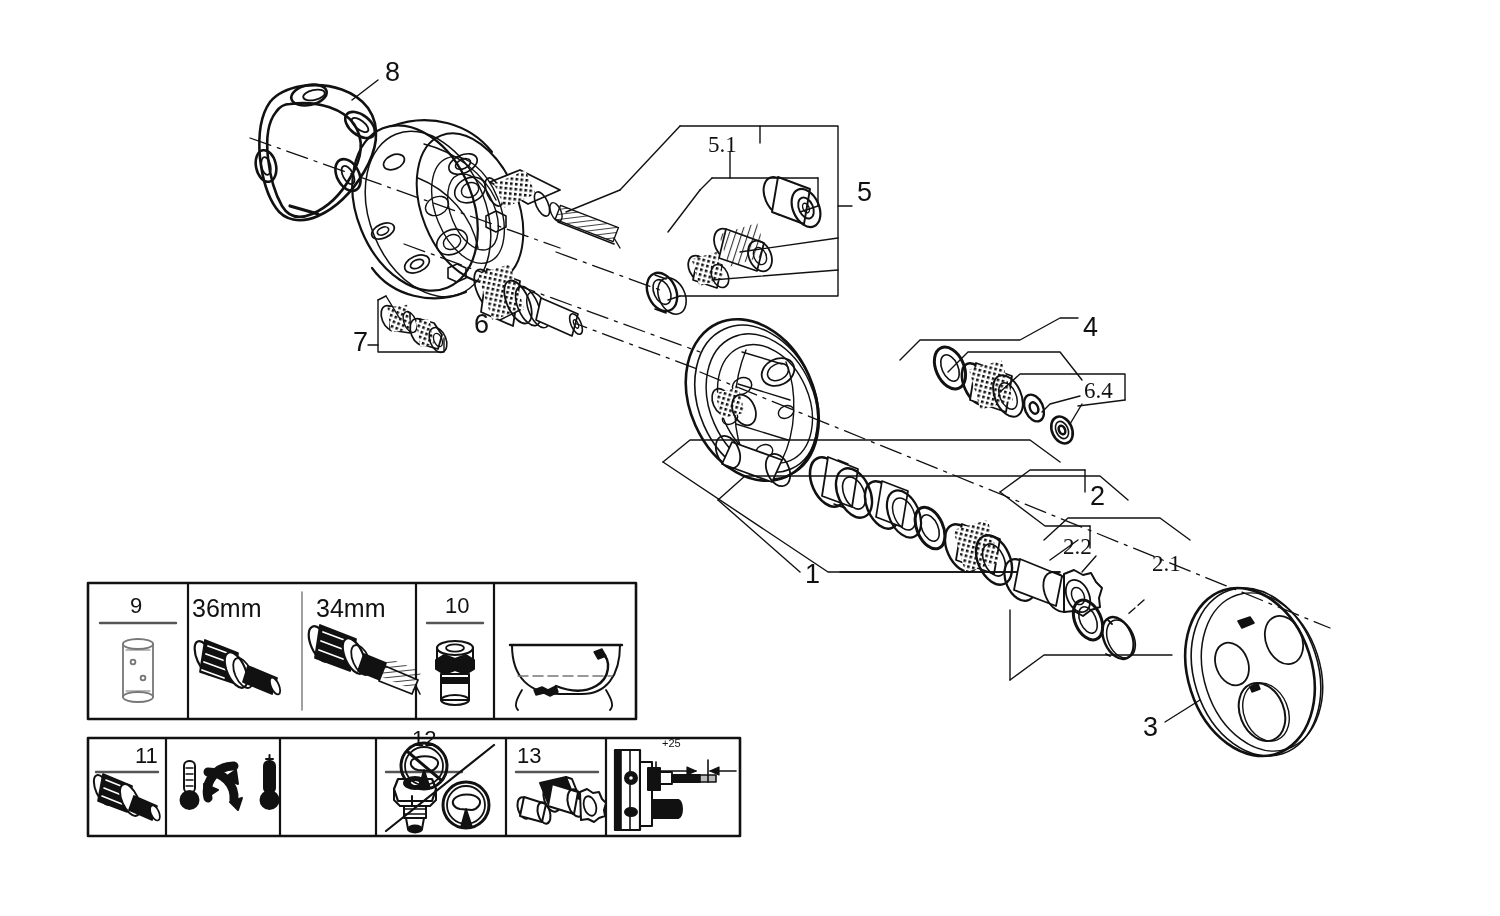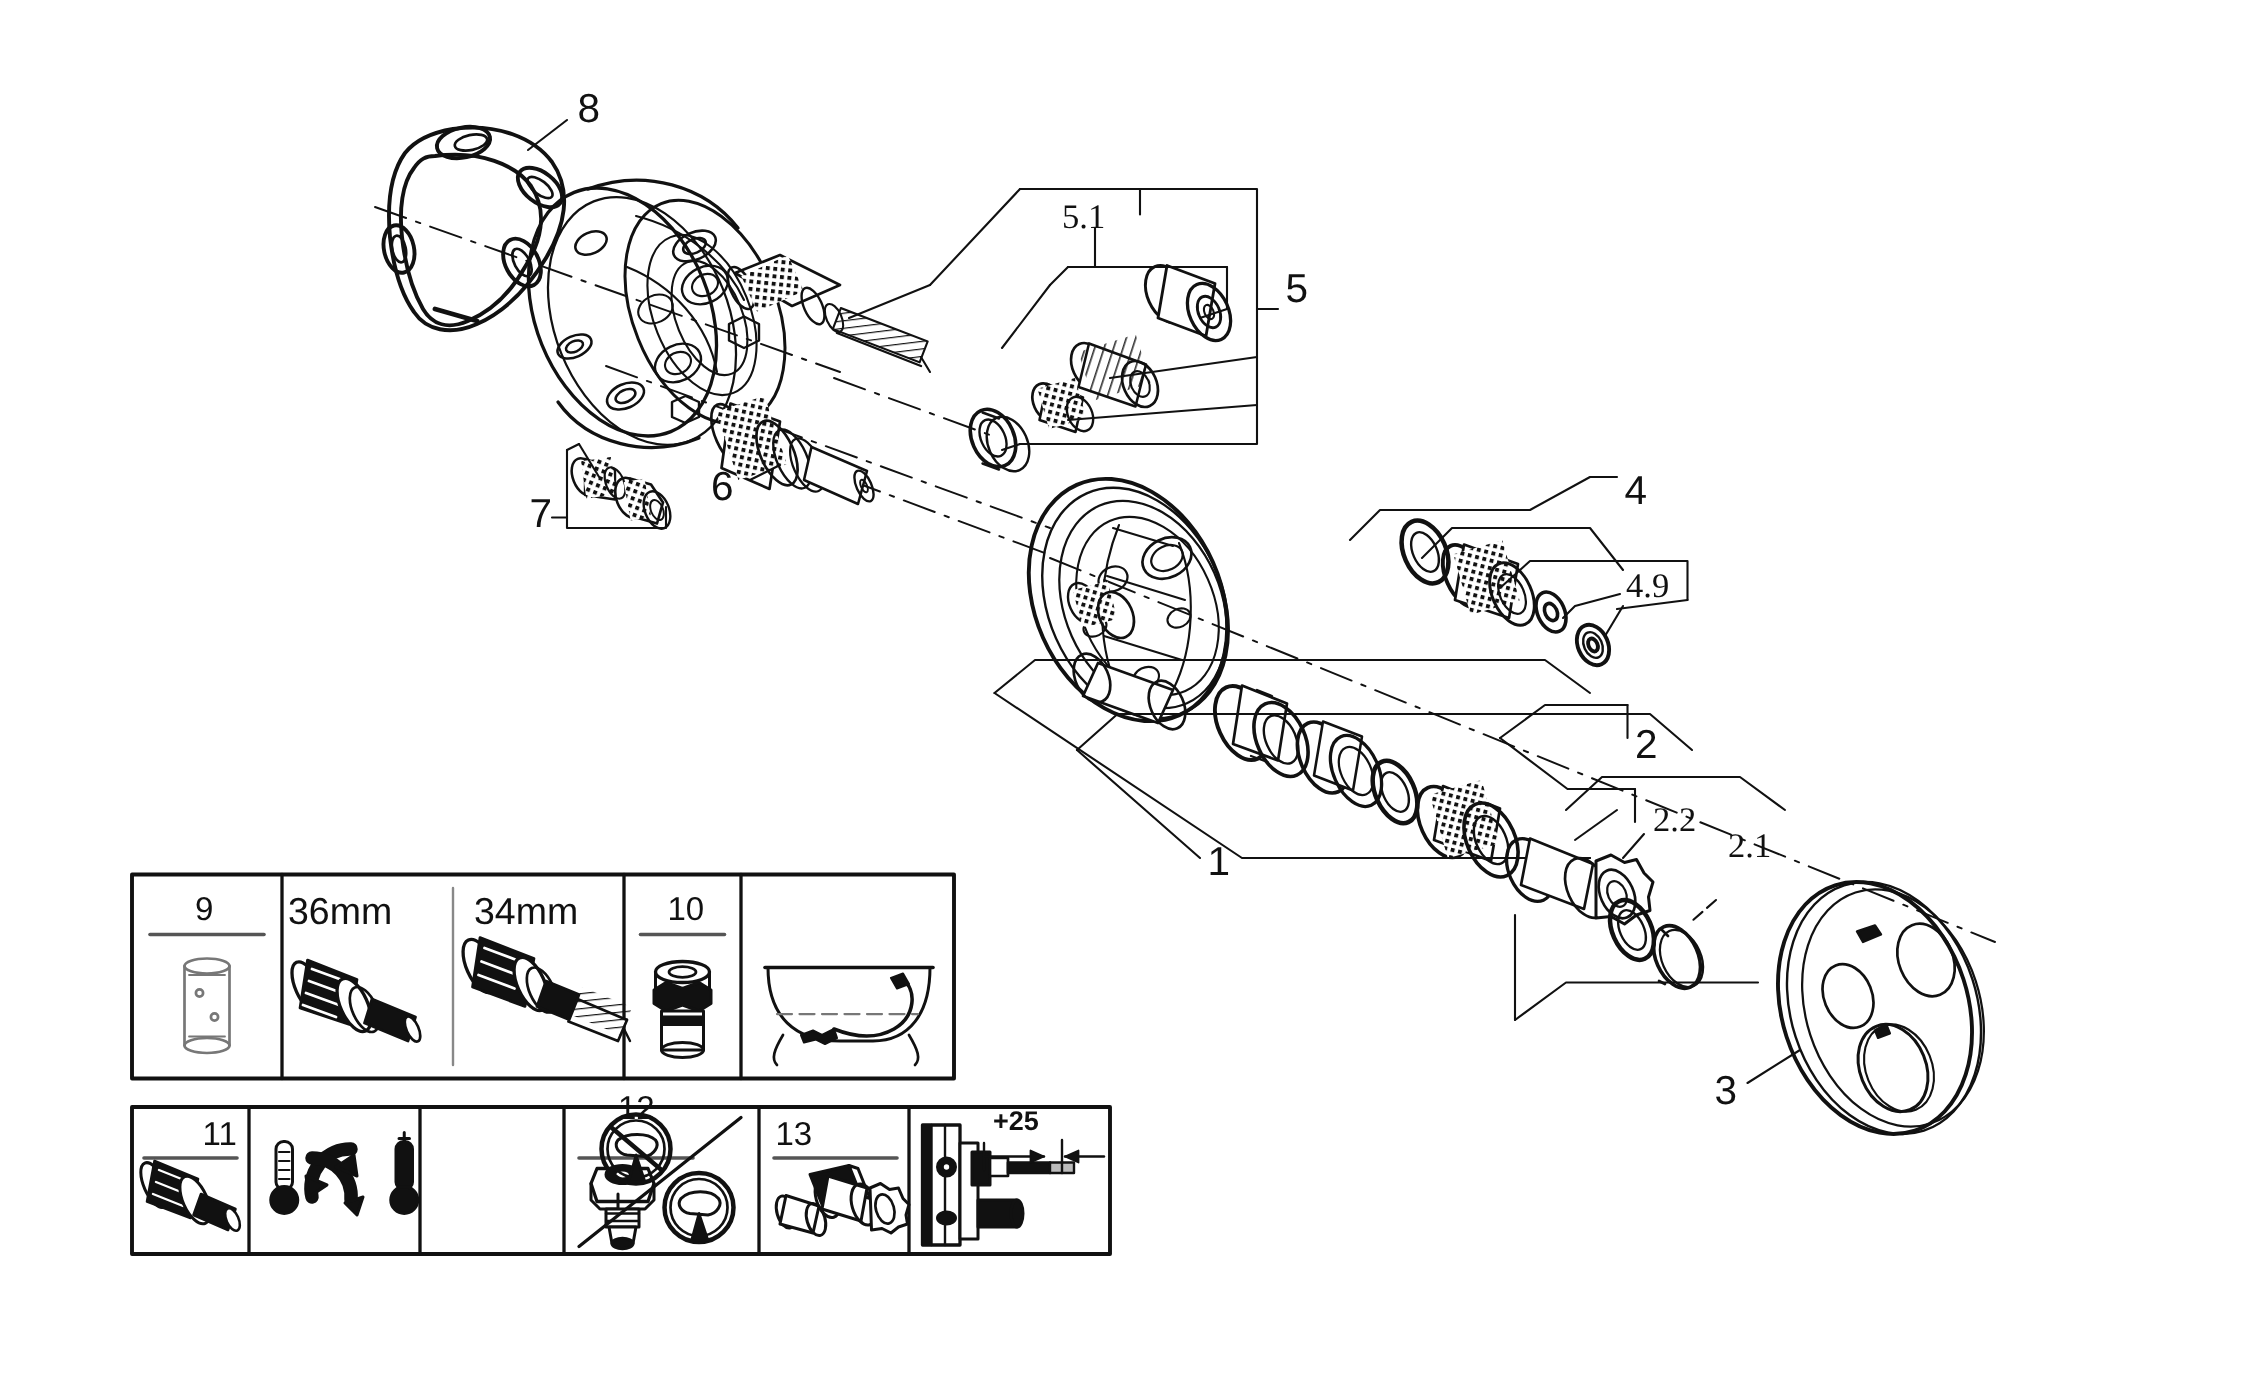--- a/index.html
+++ b/index.html
@@ -29,21 +29,21 @@
     position: absolute;
     font-family: "Liberation Sans", sans-serif;
     color: #111111;
     line-height: 1;
     white-space: nowrap;
     user-select: none;
   }
   .lbl-main   { font-size: 27px; }
   .lbl-sub    { font-size: 23px; font-family: Liberation Serif, serif; }
   .lbl-box    { font-size: 22px; }
-  .lbl-dim    { font-size: 18px; font-weight: bold; }
+  .lbl-dim    { font-size: 11px; font-weight: normal; }
   .lbl-mm     { font-size: 25px; }
 </style>
 </head>
 <body>
 
 <div id="stage">
 
   <svg id="art" viewBox="0 0 1500 916" xmlns="http://www.w3.org/2000/svg">
     <defs>
       <g id="knurl-pattern"></g>
@@ -556,25 +556,25 @@
         <path d="M708,760 L708,782" stroke-width="1.6"></path>
         <path d="M736,771 L710,771" stroke-width="1.6"></path>
         <path d="M710,771 l9,-4 l0,8 z" fill="#111" stroke-width="1.2"></path>
       </g>
 
     </g>
   </svg>
 
   <span class="lbl lbl-main" style="left:805px;  top:561px;">1</span>
   <span class="lbl lbl-main" style="left:1090px; top:483px;">2</span>
-  <span class="lbl lbl-sub" style="left:1102px; top:535px;text-align:center;">2.2</span>
+  <span class="lbl lbl-sub" style="left:1063px; top:535px;text-align:center;">2.2</span>
   <span class="lbl lbl-sub" style="left:1152px; top:552px;">2.1</span>
   <span class="lbl lbl-main" style="left:1143px; top:714px;">3</span>
   <span class="lbl lbl-main" style="left:1083px; top:314px;">4</span>
-  <span class="lbl lbl-sub" style="left:1084px; top:379px;">4.9</span>
+  <span class="lbl lbl-sub" style="left:1084px; top:379px;">6.4</span>
   <span class="lbl lbl-main" style="left:857px;  top:179px;">5</span>
   <span class="lbl lbl-sub" style="left:708px;  top:133px;">5.1</span>
   <span class="lbl lbl-main" style="left:474px;  top:311px;">6</span>
   <span class="lbl lbl-main" style="left:353px;  top:329px;">7</span>
   <span class="lbl lbl-main" style="left:385px;  top:59px;">8</span>
 
   <span class="lbl lbl-box" style="left:130px; top:595px;">9</span>
   <span class="lbl lbl-mm" style="left:192px; top:596px;">36mm</span>
   <span class="lbl lbl-mm" style="left:316px; top:596px;">34mm</span>
   <span class="lbl lbl-box" style="left:445px; top:595px;">10</span>

